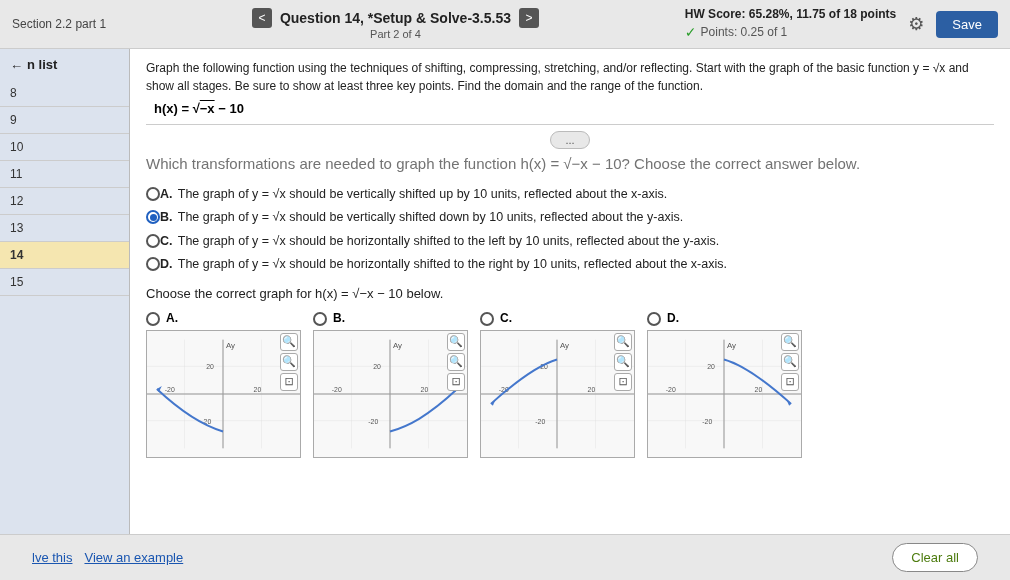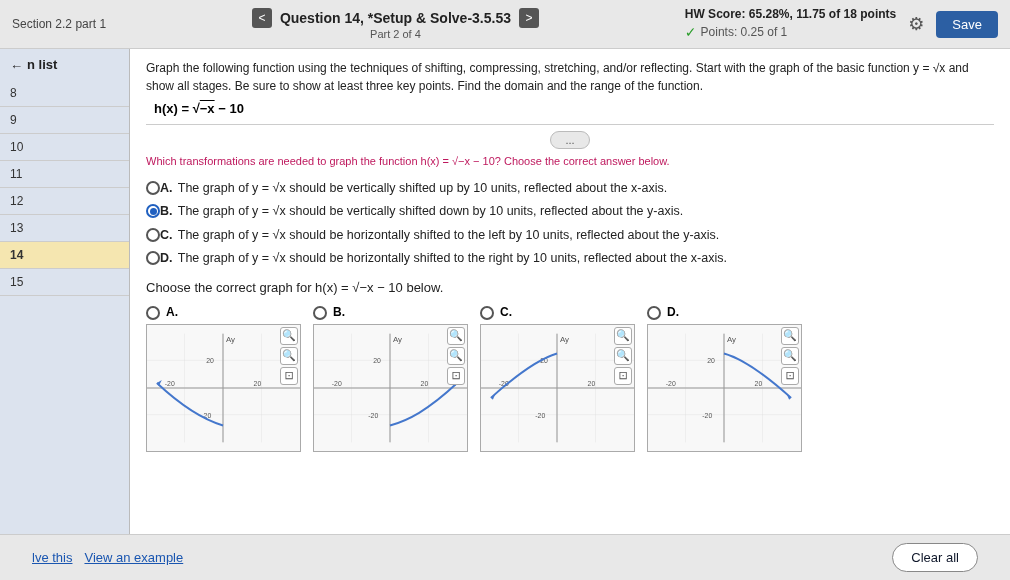--- a/index.html
+++ b/index.html
@@ -166,22 +166,22 @@
       background: #e8e8e8;
       border: 1px solid #bbb;
       border-radius: 10px;
       padding: 2px 14px;
       font-size: 11px;
       color: #555;
       cursor: pointer;
     }
 
     .question-text {
-      font-size: 11px;
-      color: #be185d;
+      font-size: 15px;
+      color: #737373;
       margin-bottom: 10px;
       line-height: 1.5;
     }
 
     
     .options-list {
       list-style: none;
       margin-bottom: 12px;
     }
     .options-list li {
@@ -306,21 +306,21 @@
       display: flex;
       gap: 10px;
     }
     .clear-btn {
       background: white;
       border: 1px solid #888;
       border-radius: 20px;
       padding: 6px 18px;
       font-size: 13px;
       cursor: pointer;
-      color: #0f172a;
+      color: #4d7c0f;
     }
     .check-btn {
       background: #1a56b0;
       color: white;
       border: none;
       border-radius: 20px;
       padding: 6px 18px;
       font-size: 13px;
       cursor: pointer;
       font-weight: bold;

